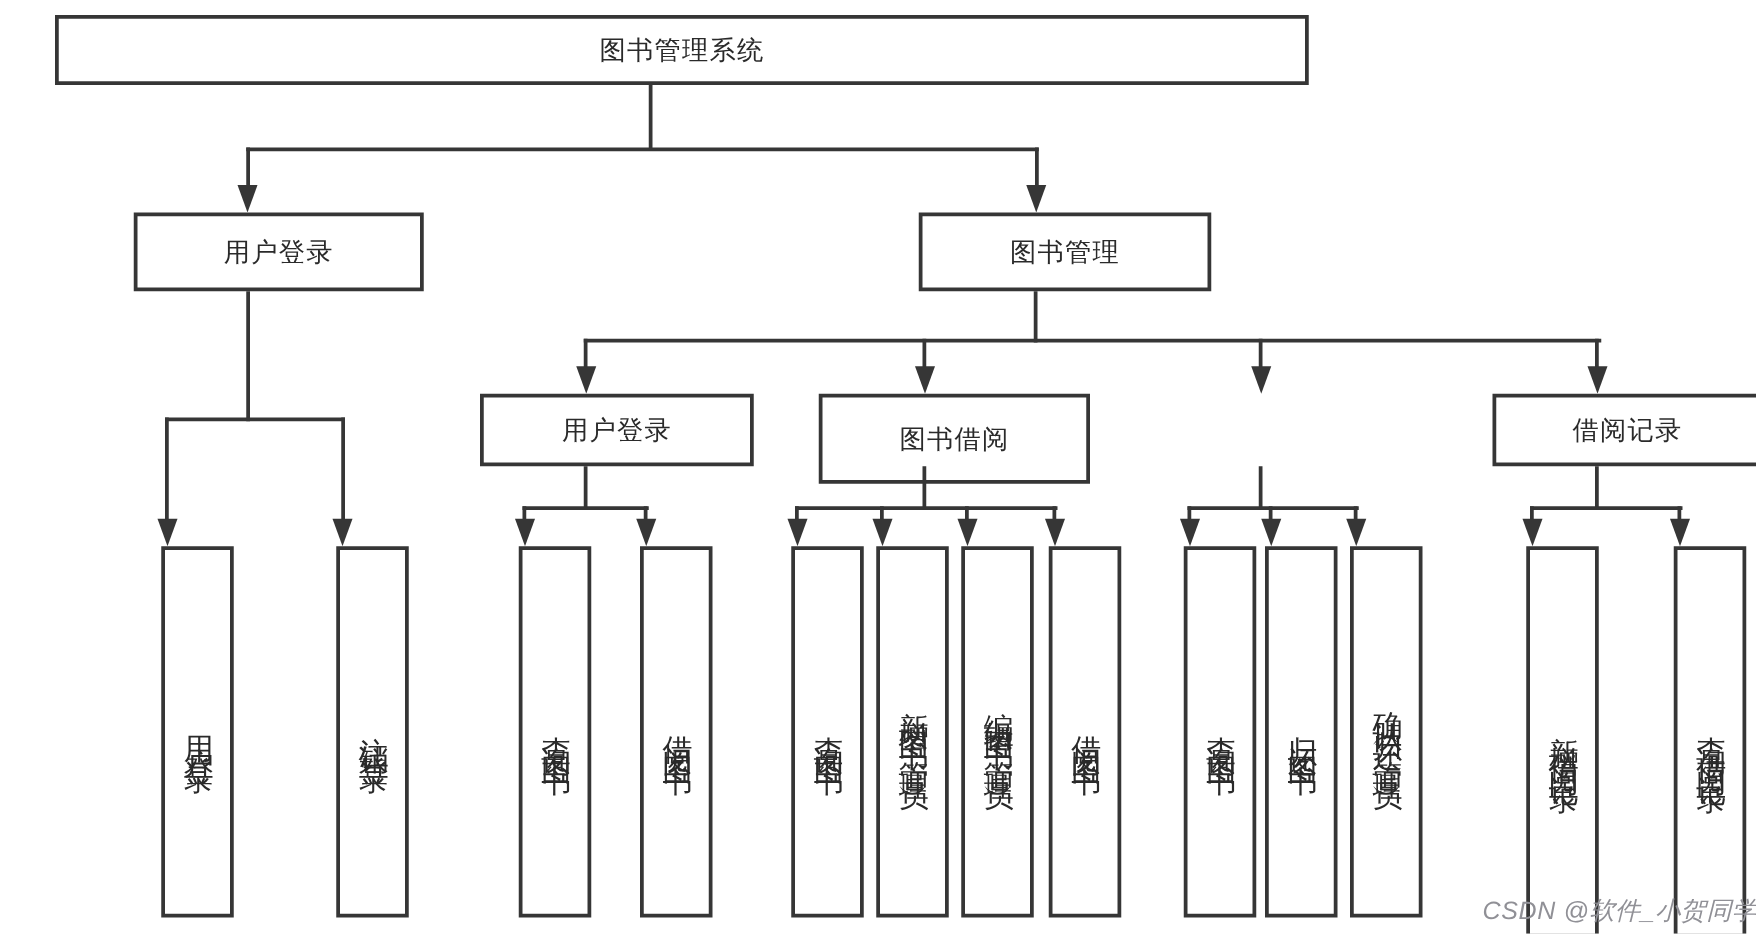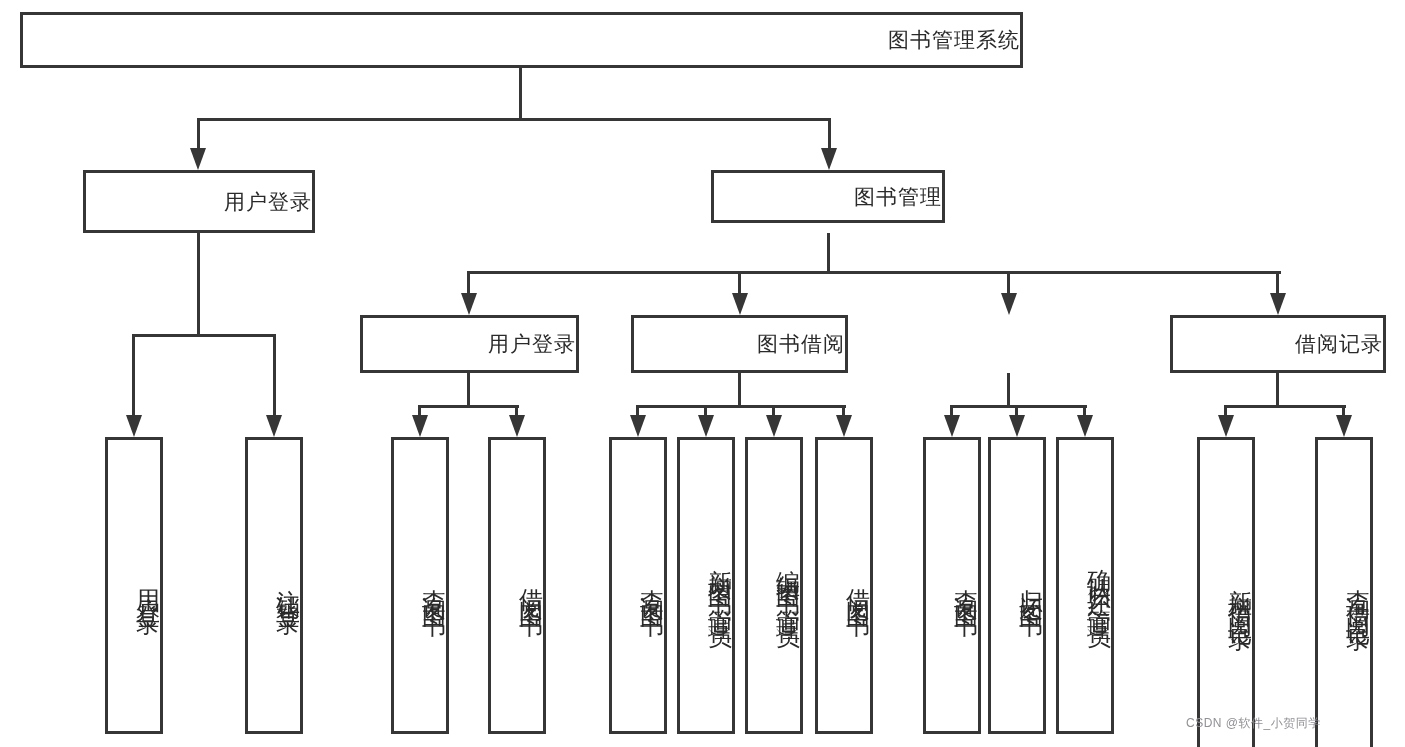--- a/index.html
+++ b/index.html
@@ -15,25 +15,26 @@
     width:1405px;height:747px;
     background:var(--bg);
     overflow:hidden;
   }
   
   .box{
     position:absolute;
     box-sizing:border-box;
     border:3px solid var(--line);
     background:var(--bg);
-    display:flex;align-items:center;justify-content:flex-end;
+    display:flex;align-items:center;justify-content:center;
     color:var(--text);
     font-size:21px;
     letter-spacing:1px;
     white-space:nowrap;
+    margin-left:24px;
   }
   .leaf{
     width:58px;top:437px;height:297px;
     font-size:24px;
   }
   .leaf .vtxt{
     writing-mode:vertical-rl;
     text-orientation:mixed;
     letter-spacing:8px;
     line-height:1;
@@ -45,25 +46,26 @@
   
   .arr{
     position:absolute;width:0;height:0;
     border-left:8px solid transparent;
     border-right:8px solid transparent;
     border-top:22px solid var(--line);
   }
   .watermark{
     position:absolute;
     left:1186px;top:715px;
-    font-size:12px;
+    font-size:20px;
     color:var(--wm);
     letter-spacing:0.5px;
     white-space:nowrap;
     z-index:5;
+    font-style:italic;
   }
 </style>
 </head>
 <body>
 
 <div id="canvas">
 
   <div class="box" style="left:20px;top:12px;width:1003px;height:56px;">
     <span>图书管理系统</span>
   </div>
@@ -71,21 +73,21 @@
   <div class="ln" style="left:519px;top:68px;width:3px;height:52px;"></div>
   <div class="ln" style="left:197px;top:118px;width:634px;height:3px;"></div>
   <div class="ln" style="left:197px;top:118px;width:3px;height:34px;"></div>
   <div class="arr" style="left:190px;top:148px;"></div>
   <div class="ln" style="left:828px;top:118px;width:3px;height:34px;"></div>
   <div class="arr" style="left:821px;top:148px;"></div>
 
   <div class="box" style="left:83px;top:170px;width:232px;height:63px;">
     <span>用户登录</span>
   </div>
-  <div class="box" style="left:711px;top:170px;width:234px;height:53px;">
+  <div class="box" style="left:711px;top:170px;width:234px;height:63px;">
     <span>图书管理</span>
   </div>
 
   <div class="ln" style="left:197px;top:233px;width:3px;height:104px;"></div>
   <div class="ln" style="left:132px;top:334px;width:144px;height:3px;"></div>
   <div class="ln" style="left:132px;top:334px;width:3px;height:82px;"></div>
   <div class="arr" style="left:126px;top:415px;"></div>
   <div class="ln" style="left:273px;top:334px;width:3px;height:82px;"></div>
   <div class="arr" style="left:266px;top:415px;"></div>
 
@@ -96,21 +98,21 @@
   <div class="ln" style="left:738px;top:271px;width:3px;height:24px;"></div>
   <div class="arr" style="left:732px;top:293px;"></div>
   <div class="ln" style="left:1007px;top:271px;width:3px;height:24px;"></div>
   <div class="arr" style="left:1001px;top:293px;"></div>
   <div class="ln" style="left:1276px;top:271px;width:3px;height:24px;"></div>
   <div class="arr" style="left:1270px;top:293px;"></div>
 
   <div class="box" style="left:360px;top:315px;width:219px;height:58px;">
     <span>用户登录</span>
   </div>
-  <div class="box" style="left:631px;top:315px;width:217px;height:58px;">
+  <div class="box" style="left:631px;top:315px;width:217px;height:72px;">
     <span>图书借阅</span>
   </div>
   <div class="box" style="left:1170px;top:315px;width:216px;height:58px;">
     <span>借阅记录</span>
   </div>
 
   <div class="ln" style="left:467px;top:373px;width:3px;height:35px;"></div>
   <div class="ln" style="left:418px;top:405px;width:101px;height:3px;"></div>
   <div class="ln" style="left:418px;top:405px;width:3px;height:12px;"></div>
   <div class="arr" style="left:412px;top:415px;"></div>

